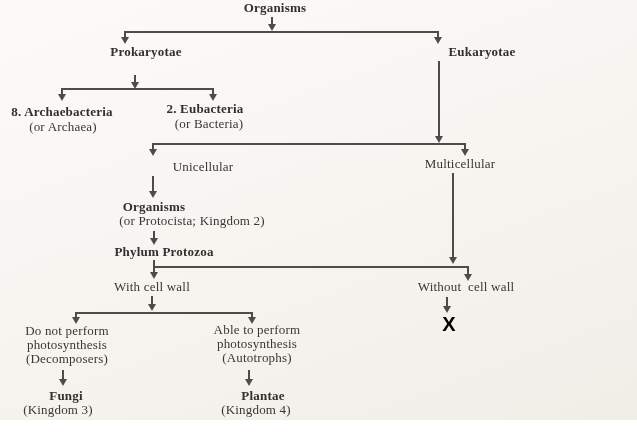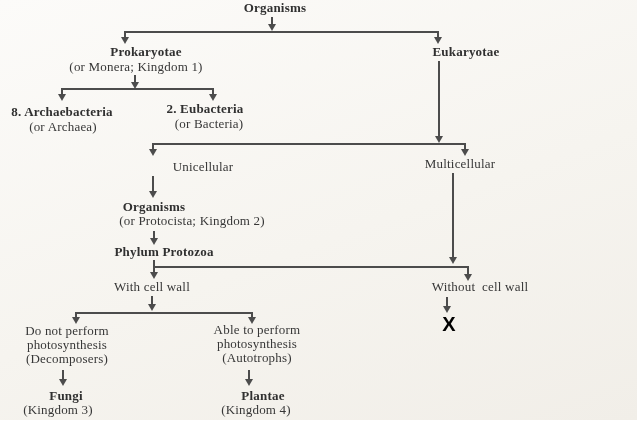--- a/index.html
+++ b/index.html
@@ -32,40 +32,39 @@
   }
 </style>
 </head>
 <body>
 
 <div class="page">
 
   <div class="t b" style="left:275px;top:1px;">Organisms</div>
 
   <div class="t b" style="left:146px;top:45px;text-align:right;">Prokaryotae</div>
-  <div class="t" style="left:136px;top:60px;">(or Monera; Kingdom 1)</div>
 
-  <div class="t b" style="left:445px;top:45px;padding-left:42px;">Eukaryotae</div>
+  <div class="t b" style="left:461px;top:45px;padding-left:42px;">Eukaryotae</div>
 
   <div class="t b" style="left:62px;top:105px;">8. Archaebacteria</div>
   <div class="t" style="left:63px;top:120px;">(or Archaea)</div>
 
   <div class="t b" style="left:205px;top:102px;">2. Eubacteria</div>
   <div class="t" style="left:209px;top:117px;">(or Bacteria)</div>
 
   <div class="t" style="left:164px;top:160px;margin-left:39px;">Unicellular</div>
   <div class="t" style="left:460px;top:157px;">Multicellular</div>
 
   <div class="t b" style="left:154px;top:200px;">Organisms</div>
   <div class="t" style="left:192px;top:214px;">(or Protocista; Kingdom 2)</div>
 
   <div class="t b" style="left:164px;top:245px;text-align:center;">Phylum Protozoa</div>
 
   <div class="t" style="left:152px;top:280px;">With cell wall</div>
-  <div class="t" style="left:480px;top:280px;font-family:Liberation Serif, serif;">Without  cell wall</div>
+  <div class="t" style="left:466px;top:280px;font-family:Liberation Serif, serif;">Without  cell wall</div>
 
   <div class="t" style="left:67px;top:324px;">Do not perform
 photosynthesis
 (Decomposers)</div>
   <div class="t" style="left:257px;top:323px;">Able to perform
 photosynthesis
 (Autotrophs)</div>
 
   <div class="t b" style="left:66px;top:389px;">Fungi</div>
   <div class="t" style="left:58px;top:403px;">(Kingdom 3)</div>

